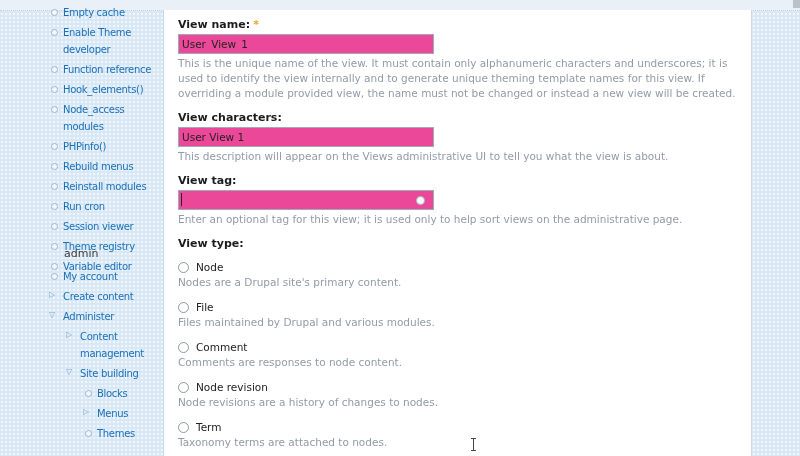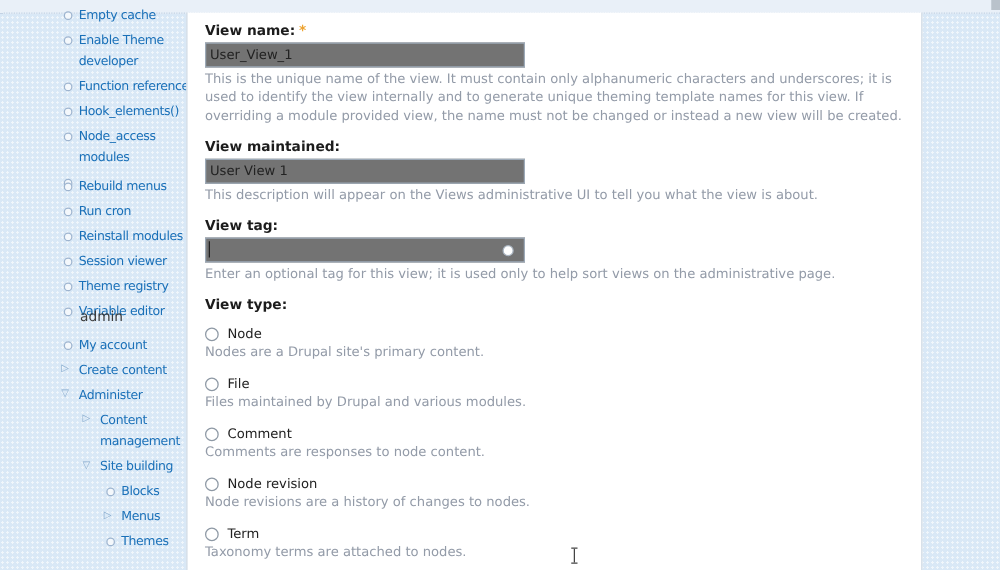--- a/index.html
+++ b/index.html
@@ -29,28 +29,28 @@
   .admin-header{font-size:11px;color:#3a3a3a;padding-left:64px;margin-bottom:7px;}
   .menu li.lv1{padding:1px 0 1px 63px;width:96px;margin-bottom:1px;}
   .menu li.lv2{padding:1px 0 1px 80px;width:80px;margin-bottom:1px;}
   .menu li.lv3{padding:1px 0 1px 97px;width:64px;margin-bottom:1px;}
   .menu li.lv2 .bullet{left:68px;}
   .menu li.lv3 .bullet{left:85px;}
   .menu li.lv2 .tri{left:66px;}
   .menu li.lv3 .tri{left:83px;}
 
   
-  .content{position:absolute;left:149px;top:10px;width:589px;height:446px;
+  .content{position:absolute;left:163px;top:10px;width:589px;height:446px;
     background:#ffffff;border-left:1px solid #ccd8e4;border-right:1px solid #ccd8e4;
     box-sizing:border-box;z-index:2;}
   .form{padding:4px 12px 0 14px;font-size:10.5px;color:#222;}
   .flabel{font-weight:bold;font-size:11px;color:#1c1c1c;margin:10px 0 3px 0;}
   .flabel.first{margin-top:4px;}
   .req{color:#eda330;font-weight:bold;margin-left:3px;}
-  .tinput{display:block;width:248px;height:16px;border:1px solid #9daab8;background:#737373;
+  .tinput{display:block;width:248px;height:16px;border:1px solid #9daab8;background:#ec4899;
     font-family:"DejaVu Sans","Liberation Sans",sans-serif;font-size:10.5px;color:#222;
     padding:1px 3px;box-sizing:content-box;outline:none;}
   .tag-wrap{position:relative;width:254px;}
   .throbber{position:absolute;right:7px;top:6px;width:7px;height:7px;border:1px solid #a9b4c0;
     border-radius:50%;background:#fff;}
   .caret{position:absolute;left:3px;top:3px;width:1px;height:13px;background:#222;}
   .help{color:#939ba8;line-height:15px;max-width:577px;margin:2px 0 0 0;}
   .option{margin-top:11px;}
   .opt-line{display:flex;align-items:center;color:#222;}
   .radio{width:9px;height:9px;border:1px solid #8d98a4;border-radius:50%;background:#fff;
@@ -83,32 +83,33 @@
     <li>
         <span class="bullet"></span>
         <a href="#">Hook_elements()</a>
       </li>
     <li>
         <span class="bullet"></span>
         <a href="#">Node_access modules</a>
       </li>
     <li>
         <span class="bullet"></span>
+        <a href="#">PHPinfo()</a>
       </li>
     <li>
         <span class="bullet"></span>
         <a href="#">Rebuild menus</a>
       </li>
     <li>
         <span class="bullet"></span>
+        <a href="#">Reinstall modules</a>
+      </li>
+    <li>
+        <span class="bullet"></span>
         <a href="#">Run cron</a>
-      </li>
-    <li>
-        <span class="bullet"></span>
-        <a href="#">Reinstall modules</a>
       </li>
     <li>
         <span class="bullet"></span>
         <a href="#">Session viewer</a>
       </li>
     <li>
         <span class="bullet"></span>
         <a href="#">Theme registry</a>
       </li>
     <li>
@@ -157,21 +158,21 @@
   </div>
 </div>
 
 <div class="content">
   <div class="form">
 
     <div class="flabel first"><span>View name:</span><span class="req">*</span></div>
     <input class="tinput" type="text" value="User_View_1" style="">
     <p class="help">This is the unique name of the view. It must contain only alphanumeric characters and underscores; it is used to identify the view internally and to generate unique theming template names for this view. If overriding a module provided view, the name must not be changed or instead a new view will be created.</p>
 
-    <div class="flabel">View maintained:</div>
+    <div class="flabel">View characters:</div>
     <input class="tinput" type="text" value="User View 1" style="">
     <p class="help">This description will appear on the Views administrative UI to tell you what the view is about.</p>
 
     <div class="flabel">View tag:</div>
     <div class="tag-wrap">
       <input class="tinput" type="text" value="" style="">
       <span class="caret"></span>
       <span class="throbber"></span>
     </div>
     <p class="help">Enter an optional tag for this view; it is used only to help sort views on the administrative page.</p>

